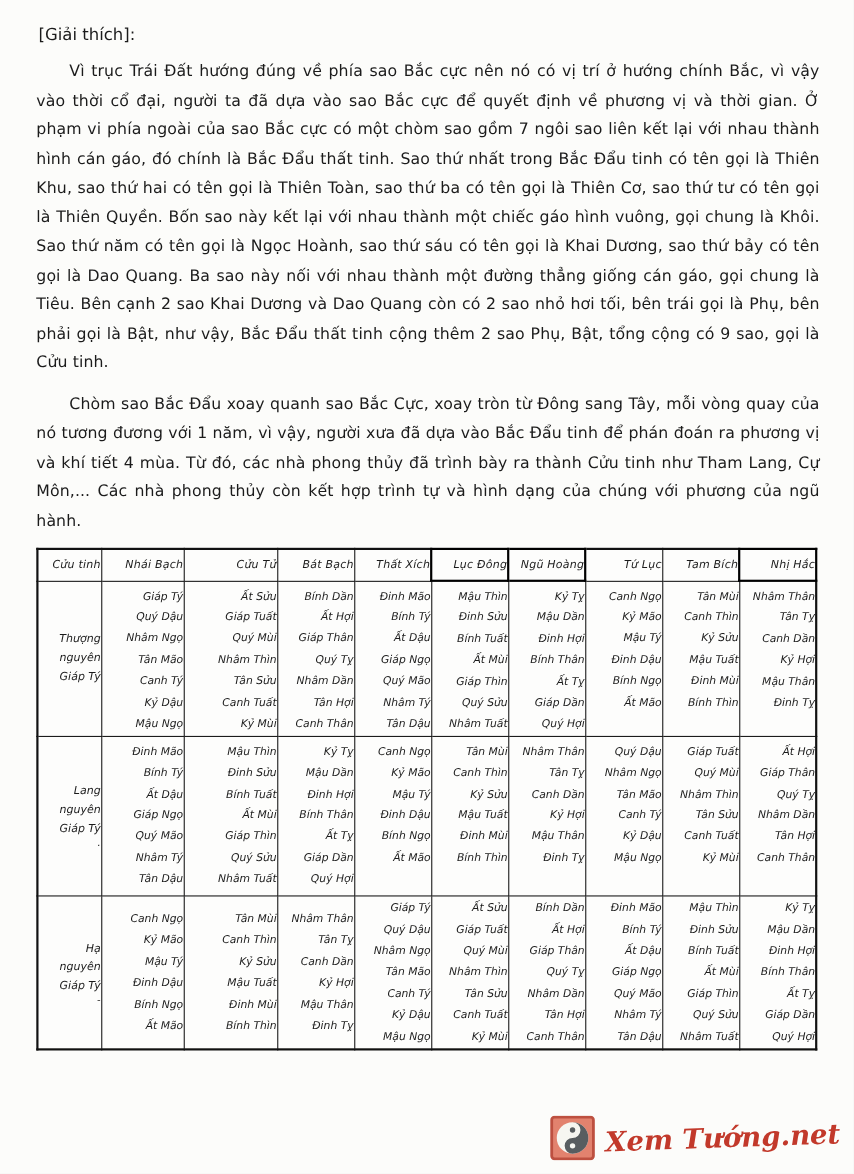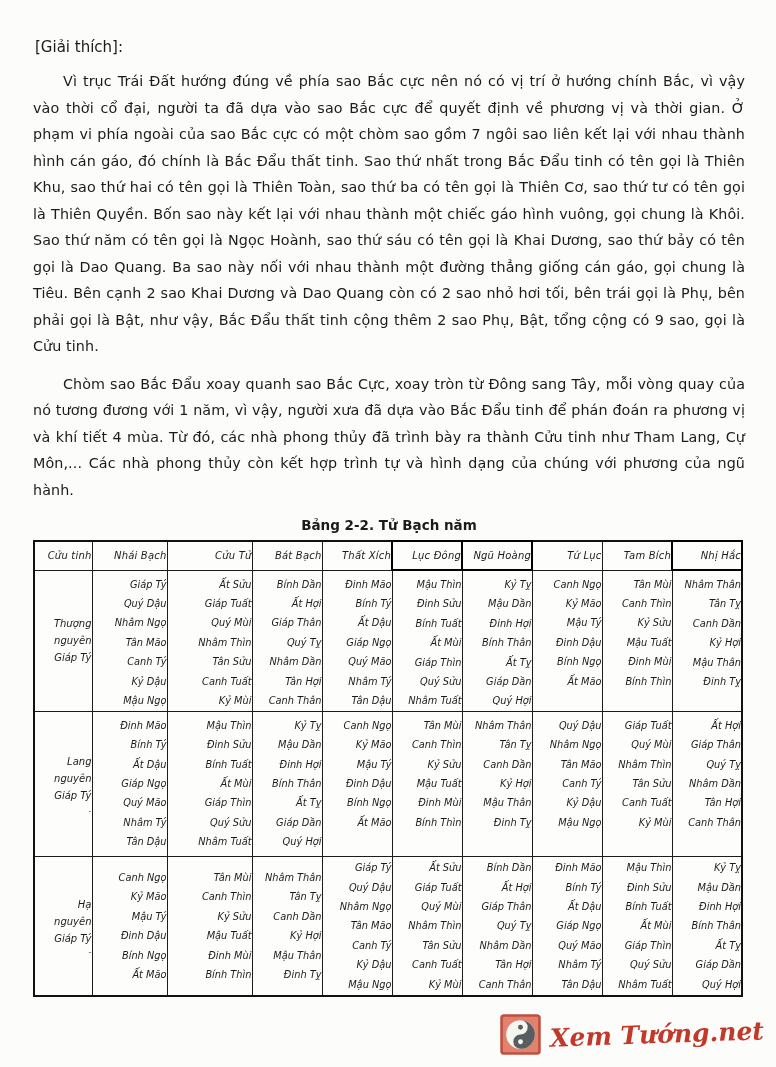--- a/index.html
+++ b/index.html
@@ -4,21 +4,21 @@
 <style>
   html,body{margin:0;padding:0;}
   body{background:#e8e8e8;font-family:"DejaVu Sans",sans-serif;}
   .page{
     position:relative;
     width:776px;height:1067px;
     margin:0 auto;
     background:#fcfcfa;
     color:#1b1b1b;
     box-sizing:border-box;
-    padding:38px 31px 0 33px;
+    padding:22px 31px 0 33px;
     overflow:hidden;
   }
   .heading{font-size:15px;margin:0 0 12px 2px;}
   .para{
     font-size:14.3px;
     line-height:26.5px;
     text-align:justify;
     text-indent:30px;
     margin:0 0 11px 0;
     letter-spacing:.1px;
@@ -84,21 +84,20 @@
 </head>
 <body>
 
 <div class="page">
 
   <div class="heading">[Giải thích]:</div>
 
   <p class="para">Vì trục Trái Đất hướng đúng về phía sao Bắc cực nên nó có vị trí ở hướng chính Bắc, vì vậy vào thời cổ đại, người ta đã dựa vào sao Bắc cực để quyết định về phương vị và thời gian. Ở phạm vi phía ngoài của sao Bắc cực có một chòm sao gồm 7 ngôi sao liên kết lại với nhau thành hình cán gáo, đó chính là Bắc Đẩu thất tinh. Sao thứ nhất trong Bắc Đẩu tinh có tên gọi là Thiên Khu, sao thứ hai có tên gọi là Thiên Toàn, sao thứ ba có tên gọi là Thiên Cơ, sao thứ tư có tên gọi là Thiên Quyền. Bốn sao này kết lại với nhau thành một chiếc gáo hình vuông, gọi chung là Khôi. Sao thứ năm có tên gọi là Ngọc Hoành, sao thứ sáu có tên gọi là Khai Dương, sao thứ bảy có tên gọi là Dao Quang. Ba sao này nối với nhau thành một đường thẳng giống cán gáo, gọi chung là Tiêu. Bên cạnh 2 sao Khai Dương và Dao Quang còn có 2 sao nhỏ hơi tối, bên trái gọi là Phụ, bên phải gọi là Bật, như vậy, Bắc Đẩu thất tinh cộng thêm 2 sao Phụ, Bật, tổng cộng có 9 sao, gọi là Cửu tinh.</p>
   <p class="para">Chòm sao Bắc Đẩu xoay quanh sao Bắc Cực, xoay tròn từ Đông sang Tây, mỗi vòng quay của nó tương đương với 1 năm, vì vậy, người xưa đã dựa vào Bắc Đẩu tinh để phán đoán ra phương vị và khí tiết 4 mùa. Từ đó, các nhà phong thủy đã trình bày ra thành Cửu tinh như Tham Lang, Cự Môn,... Các nhà phong thủy còn kết hợp trình tự và hình dạng của chúng với phương của ngũ hành.</p>
 
-  <div class="table-title">Bảng 2-2. Tử Bạch năm</div>
 
   <table class="tb" id="tu-bach-table">
     <colgroup id="tb-cols">
         <col style="width: 58px;">
         <col style="width: 75px;">
         <col style="width: 85px;">
         <col style="width: 70px;">
         <col style="width: 70px;">
         <col style="width: 70px;">
         <col style="width: 70px;">

